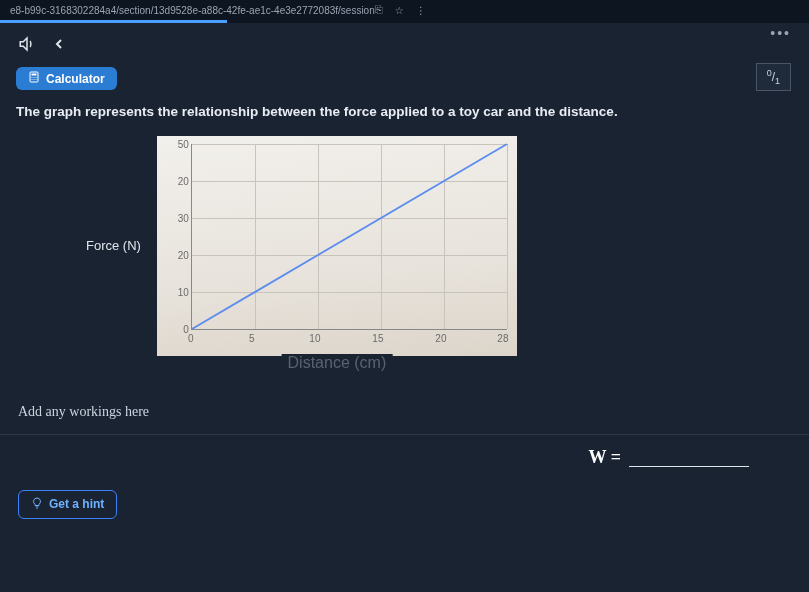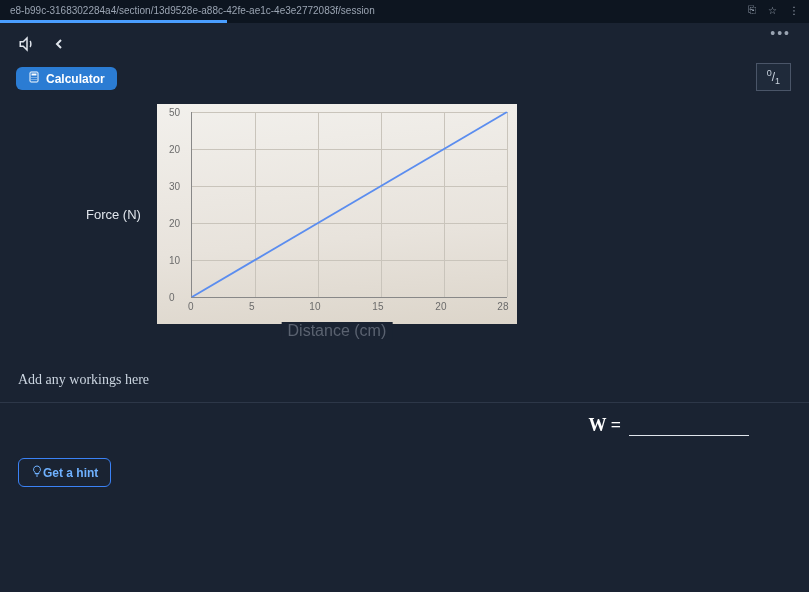--- a/index.html
+++ b/index.html
@@ -13,21 +13,21 @@
     position: relative;
   }
   .url-bar {
     height: 20px;
     background: #0d1520;
     color: #9aa4b2;
     font-size: 10px;
     padding: 4px 10px;
     display: flex;
     align-items: center;
-    justify-content: space-between;
+    justify-content: flex-start;
   }
   .url-right { display: flex; gap: 12px; align-items: center; }
   .progress-track {
     height: 3px;
     background: #0d1520;
     position: relative;
   }
   .progress-fill {
     position: absolute;
     left: 0; top: 0; bottom: 0;
@@ -121,20 +121,21 @@
   .grid-h, .grid-v {
     position: absolute;
     background: #c9c4bb;
   }
   .grid-h { left: 0; right: 0; height: 1px; }
   .grid-v { top: 0; bottom: 0; width: 1px; }
   .ytick {
     position: absolute;
     left: 12px;
     width: 20px;
+    text-align: right;
     font-size: 10px;
     color: #6b6b6b;
     transform: translateY(-50%);
   }
   .xtick {
     position: absolute;
     bottom: 12px;
     font-size: 10px;
     color: #6b6b6b;
     transform: translateX(-50%);
@@ -182,20 +183,21 @@
   }
   .answer-line {
     width: 120px;
     border-bottom: 1.5px solid #e0e5ec;
     height: 20px;
   }
   .hint-btn {
     margin: 22px 0 0 18px;
     display: inline-flex;
     align-items: center;
+    gap: 6px;
     border: 1.5px solid #3b82f6;
     color: #6fb1ff;
     background: transparent;
     border-radius: 6px;
     padding: 6px 12px;
     font-size: 12px;
     font-weight: 600;
     cursor: pointer;
   }
 </style>
@@ -246,20 +248,21 @@
           <circle cx="16" cy="13" r="1"></circle>
           <circle cx="8" cy="17" r="1"></circle>
           <circle cx="12" cy="17" r="1"></circle>
           <circle cx="16" cy="17" r="1"></circle>
         </svg>
     </span>
     <span>Calculator</span>
   </div>
 
   <div class="question">
+    <div>The graph represents the relationship between the force applied to a toy car and the distance.</div>
   </div>
 
   <div class="chart-area">
     <div class="ylabel">Force (N)</div>
     <div class="chart-box">
       <div class="ytick" style="top:8px">50</div>
       <div class="ytick" style="top:45px">20</div>
       <div class="ytick" style="top:82px">30</div>
       <div class="ytick" style="top:119px">20</div>
       <div class="ytick" style="top:156px">10</div>

